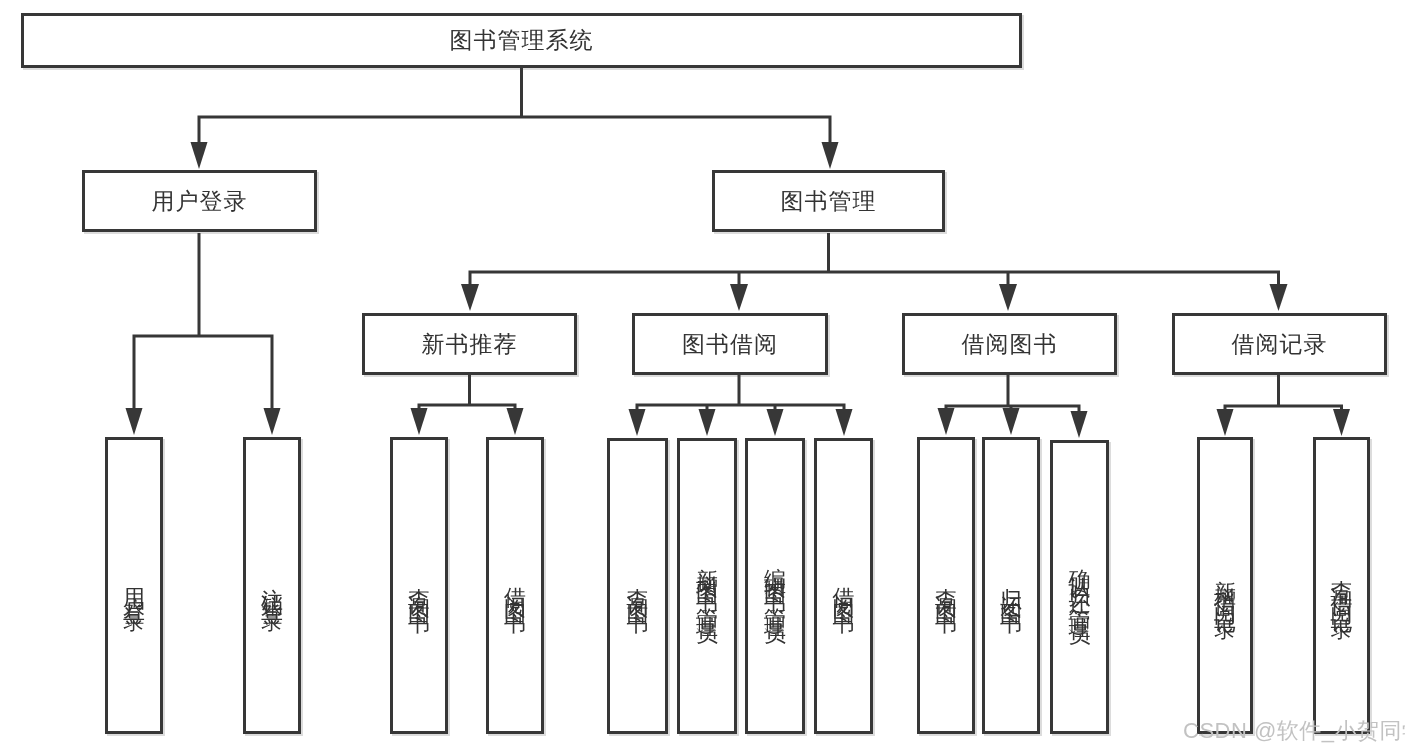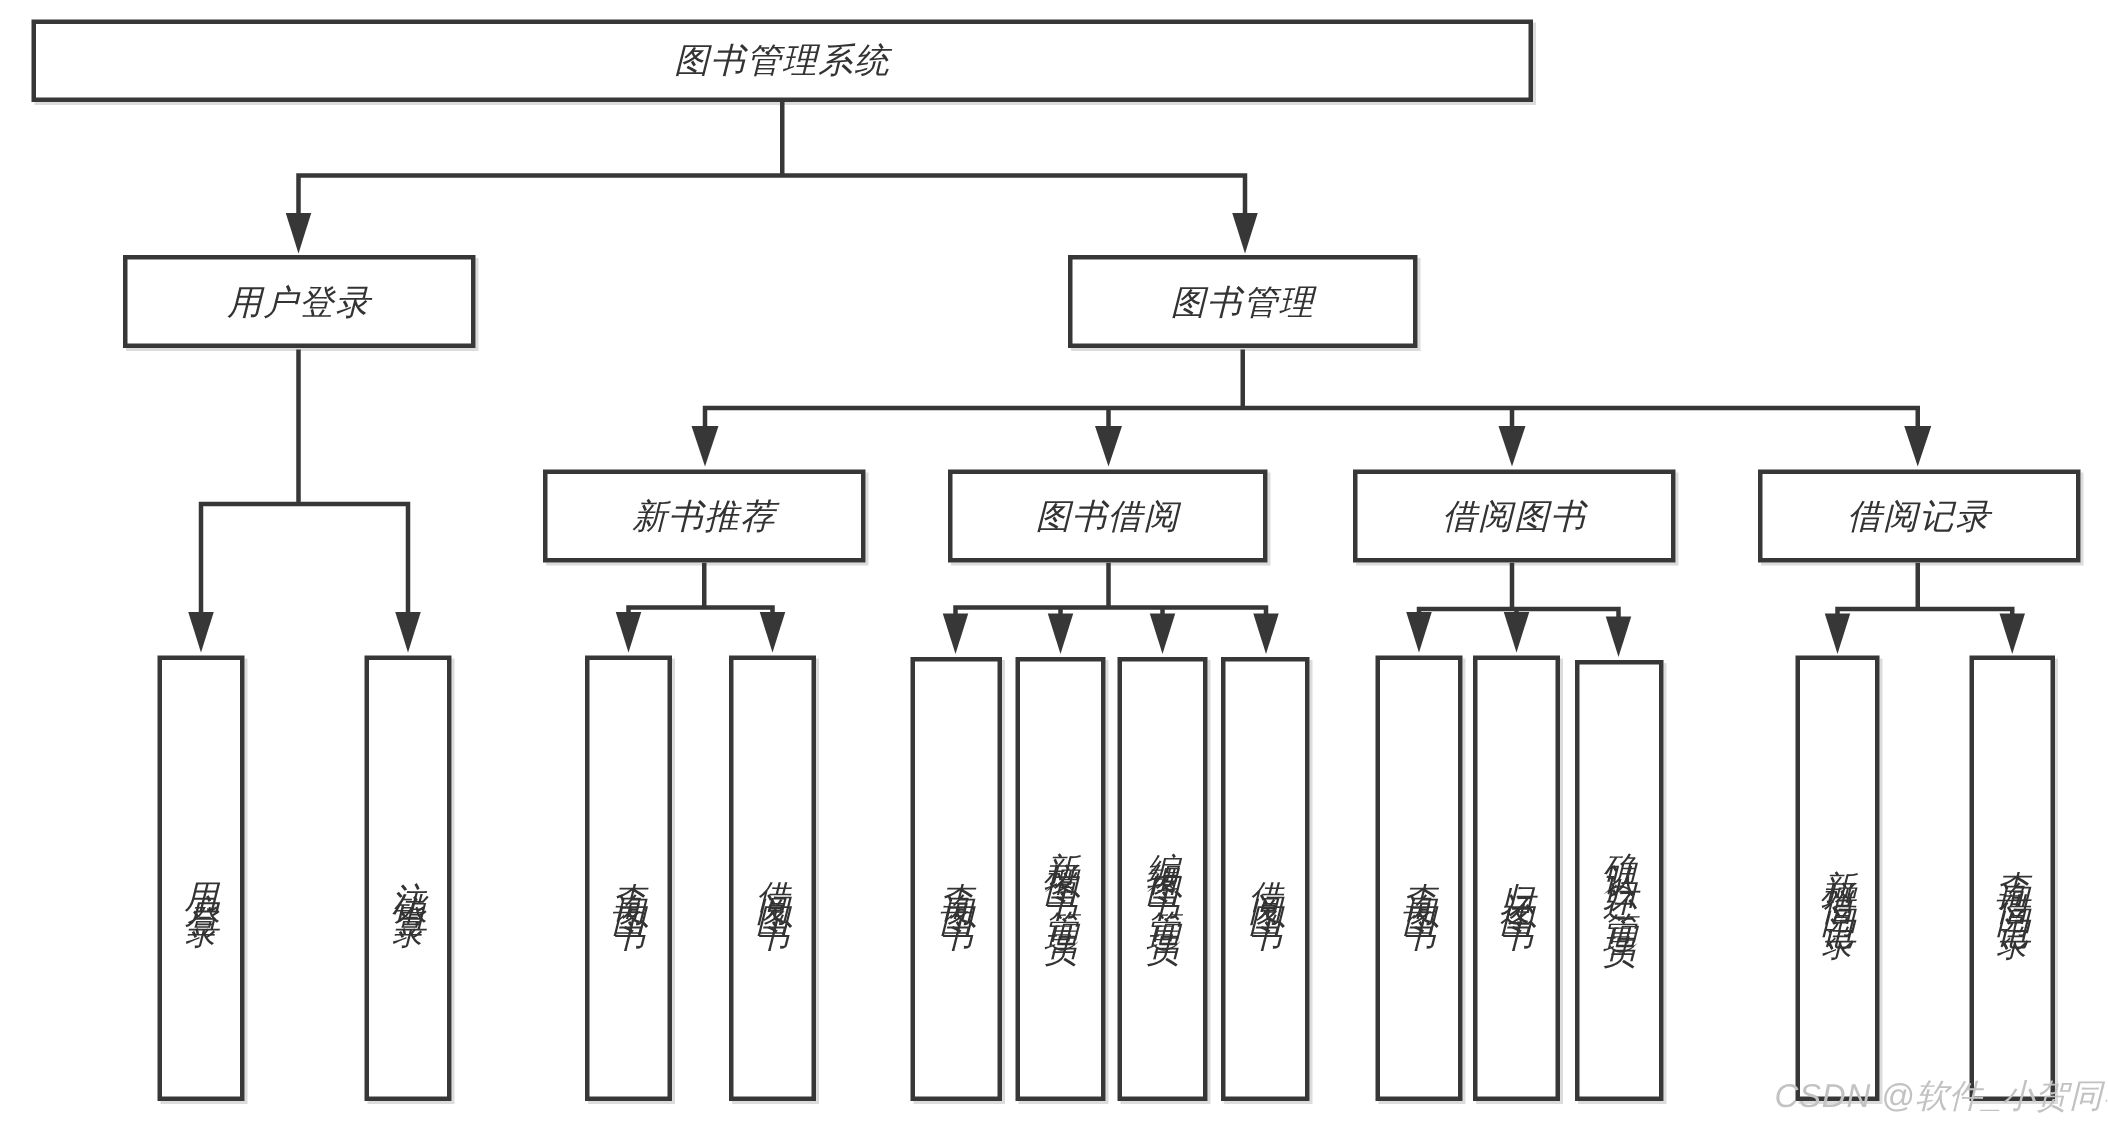--- a/index.html
+++ b/index.html
@@ -7,21 +7,20 @@
     padding: 0;
     background: #ffffff;
     font-family: "Liberation Sans", "DejaVu Sans", sans-serif;
   }
   #canvas {
     position: relative;
     width: 1405px;
     height: 747px;
     background: #ffffff;
     overflow: hidden;
-    font-style: italic;
   }
   #connectors {
     position: absolute;
     left: 0; top: 0;
     width: 1405px; height: 747px;
     z-index: 0;
   }
   .box {
     position: absolute;
     box-sizing: border-box;
@@ -126,21 +125,21 @@
   <div class="box hbox" style="left:82px;top:170px;width:235px;height:62px">
     <span class="lbl">用户登录</span>
   </div>
   <div class="box hbox" style="left:362px;top:313px;width:215px;height:62px">
     <span class="lbl">新书推荐</span>
   </div>
 
   <div class="box hbox" style="left:712px;top:170px;width:233px;height:62px">
     <span class="lbl">图书管理</span>
   </div>
-  <div class="box hbox" style="left:632px;top:313px;width:213px;height:62px">
+  <div class="box hbox" style="left:632px;top:313px;width:196px;height:62px">
     <span class="lbl">图书借阅</span>
   </div>
   <div class="box hbox" style="left:902px;top:313px;width:215px;height:62px">
     <span class="lbl">借阅图书</span>
   </div>
   <div class="box hbox" style="left:1172px;top:313px;width:215px;height:62px">
     <span class="lbl">借阅记录</span>
   </div>
 
   <div class="box vbox" style="left:105px;top:437px;width:58px;height:297px">

